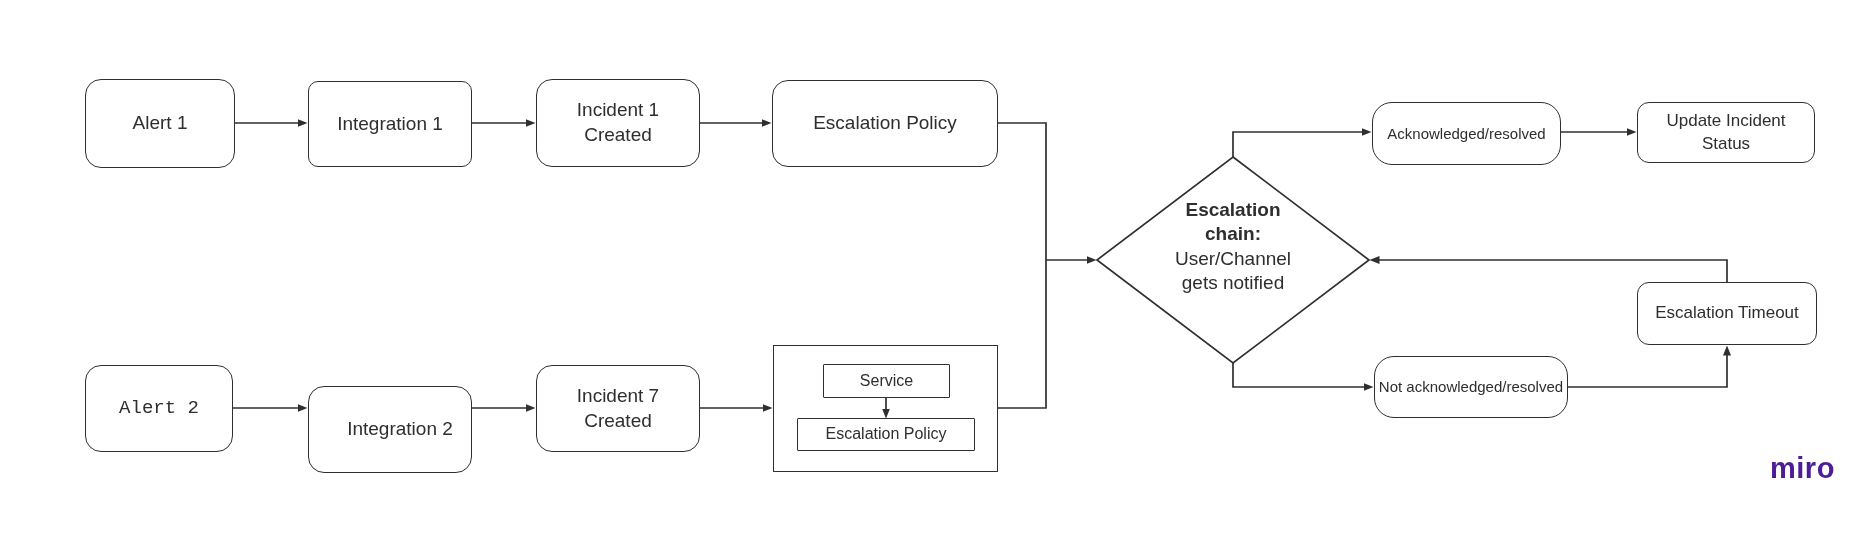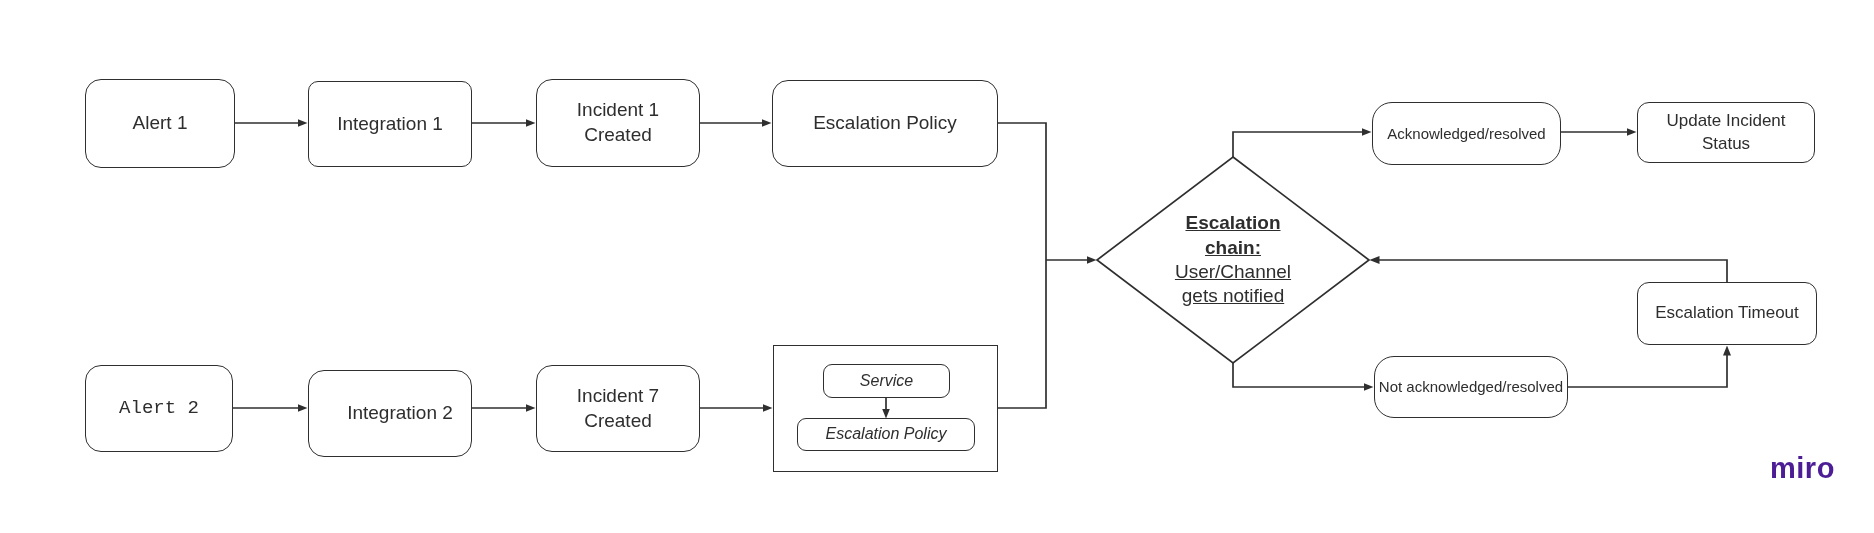--- a/index.html
+++ b/index.html
@@ -9,29 +9,29 @@
   }
   .node{
     position:absolute;box-sizing:border-box;background:#ffffff;
     border:1.7px solid #2f2f2f;display:flex;align-items:center;justify-content:center;
     text-align:center;white-space:pre-line;line-height:1.3;font-size:19px;
   }
   .rounded{border-radius:16px;}
   .rounded-sm{border-radius:12px;}
   .rect{border-radius:0;border-width:1.5px;}
   .group{background:#ffffff;border-width:1.5px;border-radius:0;}
-  .inner{font-size:16px;border-radius:9px;border-width:1.4px;font-style:italic;}
+  .inner{font-size:16px;border-radius:1px;border-width:1.4px;}
   .label-sm{font-size:15px;white-space:nowrap;border-radius:20px;}
   .mid{font-size:17px;}
   .edges{position:absolute;left:0;top:0;pointer-events:none;}
   .edges path,.edges polygon{pointer-events:auto;}
   .diamond-label{
     position:absolute;left:1133px;top:198px;width:200px;height:124px;
-    display:flex;flex-direction:column;align-items:center;justify-content:center;
-    text-align:center;font-size:19px;line-height:1.28;white-space:pre-line;text-decoration:underline;
+    display:flex;flex-direction:column;align-items:center;
+    text-align:center;font-size:19px;line-height:1.28;white-space:pre-line;
   }
   .diamond-label .t{font-weight:bold;}
   .watermark{
     position:absolute;left:1770px;top:452px;font-size:29px;font-weight:bold;
     color:#4c1d95;letter-spacing:0.5px;
   }
 </style>
 </head>
 <body>
 
@@ -47,21 +47,21 @@
     <span>Incident 1
 Created</span>
   </div>
   <div class="node rounded" style="left:772px;top:80px;width:226px;height:87px;">
     <span>Escalation Policy</span>
   </div>
 
   <div class="node rounded" style="left:85px;top:365px;width:148px;height:87px;font-family:Liberation Mono, monospace;">
     <span>Alert 2</span>
   </div>
-  <div class="node rounded" style="left:308px;top:370px;width:164px;height:87px;padding-left:20px;">
+  <div class="node rounded" style="left:308px;top:386px;width:164px;height:87px;padding-left:20px;">
     <span>Integration 2</span>
   </div>
   <div class="node rounded" style="left:536px;top:365px;width:164px;height:87px;">
     <span>Incident 7
 Created</span>
   </div>
 
   <div class="node group" style="left:773px;top:345px;width:225px;height:127px;"></div>
   <div class="node inner rounded-sm" style="left:823px;top:364px;width:127px;height:34px;">
     <span>Service</span>

